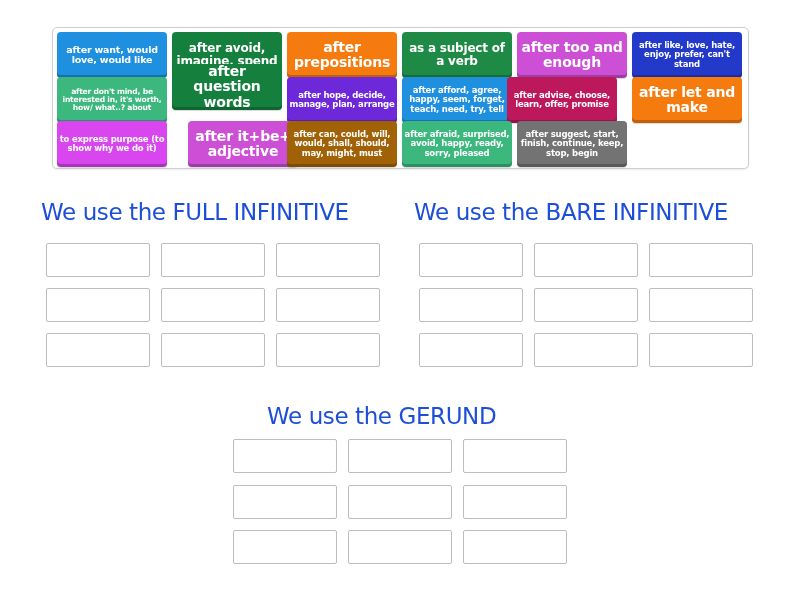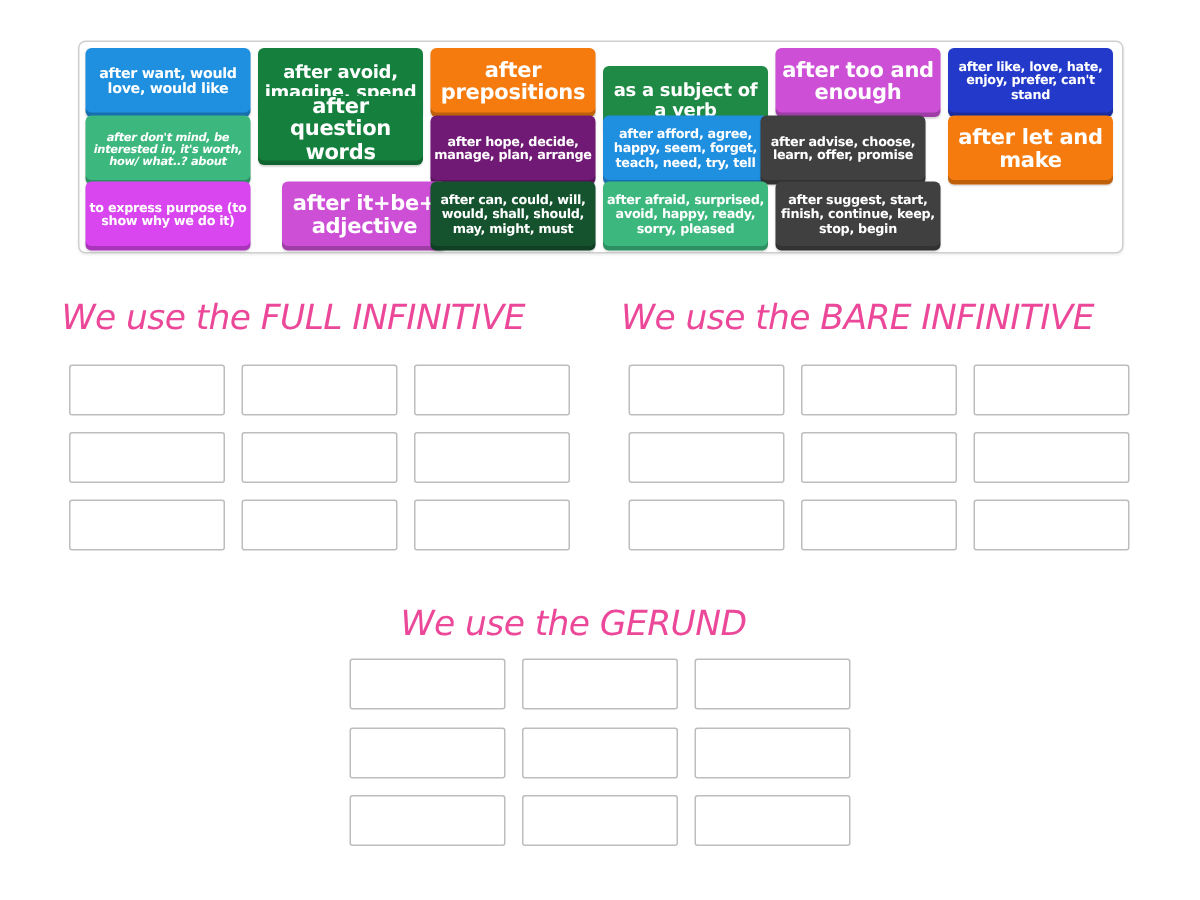--- a/index.html
+++ b/index.html
@@ -17,55 +17,55 @@
     color:#fff; font-weight:bold; text-align:center;
     display:flex; align-items:center; justify-content:center;
     line-height:1.08; box-sizing:border-box; padding:0 2px;
     box-shadow: inset 0 -3px 0 rgba(0,0,0,0.22), 0 1px 1px rgba(0,0,0,0.15);
     cursor:grab; letter-spacing:-0.2px;
   }
   .s-xl { font-size:14px; }
   .s-l { font-size:12px; }
   .s-m { font-size:9.5px; }
   .s-s { font-size:8.5px; }
-  .s-xs { font-size:7.6px;font-style:italic; }
+  .s-xs { font-size:7.6px; }
 
   .heading {
-    position:absolute; font-size:23px; color:#ec4899; white-space:nowrap;
-    font-family:"DejaVu Sans", sans-serif; letter-spacing:-0.4px;font-style:italic;
+    position:absolute; font-size:23px; color:#1d4ed8; white-space:nowrap;
+    font-family:"DejaVu Sans", sans-serif; letter-spacing:-0.4px;
   }
   .box {
     position:absolute; width:104px; height:34px; box-sizing:border-box;
     border:1px solid #bdbdbd; border-radius:2px; background:#fff;
   }
 </style>
 </head>
 <body>
 
 <div class="tray"></div>
 
 <div class="tile s-m" style="left:57px;top:32px;background:#1f8fe0">after want, would love, would like</div>
 <div class="tile s-l" style="left:172px;top:32px;background:#15803d">after avoid, imagine, spend</div>
 <div class="tile s-xl" style="left:287px;top:32px;background:#f57b0f">after prepositions</div>
-<div class="tile s-l" style="left:402px;top:44px;background:#1f8a45">as a subject of a verb</div>
+<div class="tile s-l" style="left:402px;top:32px;background:#1f8a45">as a subject of a verb</div>
 <div class="tile s-xl" style="left:517px;top:32px;background:#cc4fd6">after too and enough</div>
 <div class="tile s-s" style="left:632px;top:32px;background:#2339c9">after like, love, hate, enjoy, prefer, can't stand</div>
 
 <div class="tile s-xs" style="left:57px;top:77px;background:#3cb87e">after don't mind, be interested in, it's worth, how/ what..? about</div>
 <div class="tile s-xl" style="left:172px;top:64px;background:#15803d">after question words</div>
-<div class="tile s-s" style="left:287px;top:77px;background:#701a75">after hope, decide, manage, plan, arrange</div>
+<div class="tile s-s" style="left:287px;top:77px;background:#6d28d9">after hope, decide, manage, plan, arrange</div>
 <div class="tile s-s" style="left:402px;top:77px;background:#1f8fe0">after afford, agree, happy, seem, forget, teach, need, try, tell</div>
-<div class="tile s-s" style="left:507px;top:77px;background:#404040">after advise, choose, learn, offer, promise</div>
+<div class="tile s-s" style="left:507px;top:77px;background:#be185d">after advise, choose, learn, offer, promise</div>
 <div class="tile s-xl" style="left:632px;top:77px;background:#f57b0f">after let and make</div>
 
 <div class="tile s-s" style="left:57px;top:121px;background:#d946ef">to express purpose (to show why we do it)</div>
 <div class="tile s-xl" style="left:188px;top:121px;background:#cc4fd6">after it+be+ adjective</div>
-<div class="tile s-s" style="left:287px;top:121px;background:#14532d">after can, could, will, would, shall, should, may, might, must</div>
+<div class="tile s-s" style="left:287px;top:121px;background:#a16207">after can, could, will, would, shall, should, may, might, must</div>
 <div class="tile s-s" style="left:402px;top:121px;background:#3cb87e">after afraid, surprised, avoid, happy, ready, sorry, pleased</div>
-<div class="tile s-s" style="left:517px;top:121px;background:#404040">after suggest, start, finish, continue, keep, stop, begin</div>
+<div class="tile s-s" style="left:517px;top:121px;background:#737373">after suggest, start, finish, continue, keep, stop, begin</div>
 
 <div class="heading" style="left:41px;top:199px;">We use the FULL INFINITIVE</div>
 <div class="heading" style="left:414px;top:199px;text-align:right;">We use the BARE INFINITIVE</div>
 <div class="heading" style="left:267px;top:403px;">We use the GERUND</div>
 
 <div class="box" style="left:46px;top:243px"></div>
 <div class="box" style="left:161px;top:243px"></div>
 <div class="box" style="left:276px;top:243px"></div>
 <div class="box" style="left:46px;top:288px"></div>
 <div class="box" style="left:161px;top:288px"></div>

